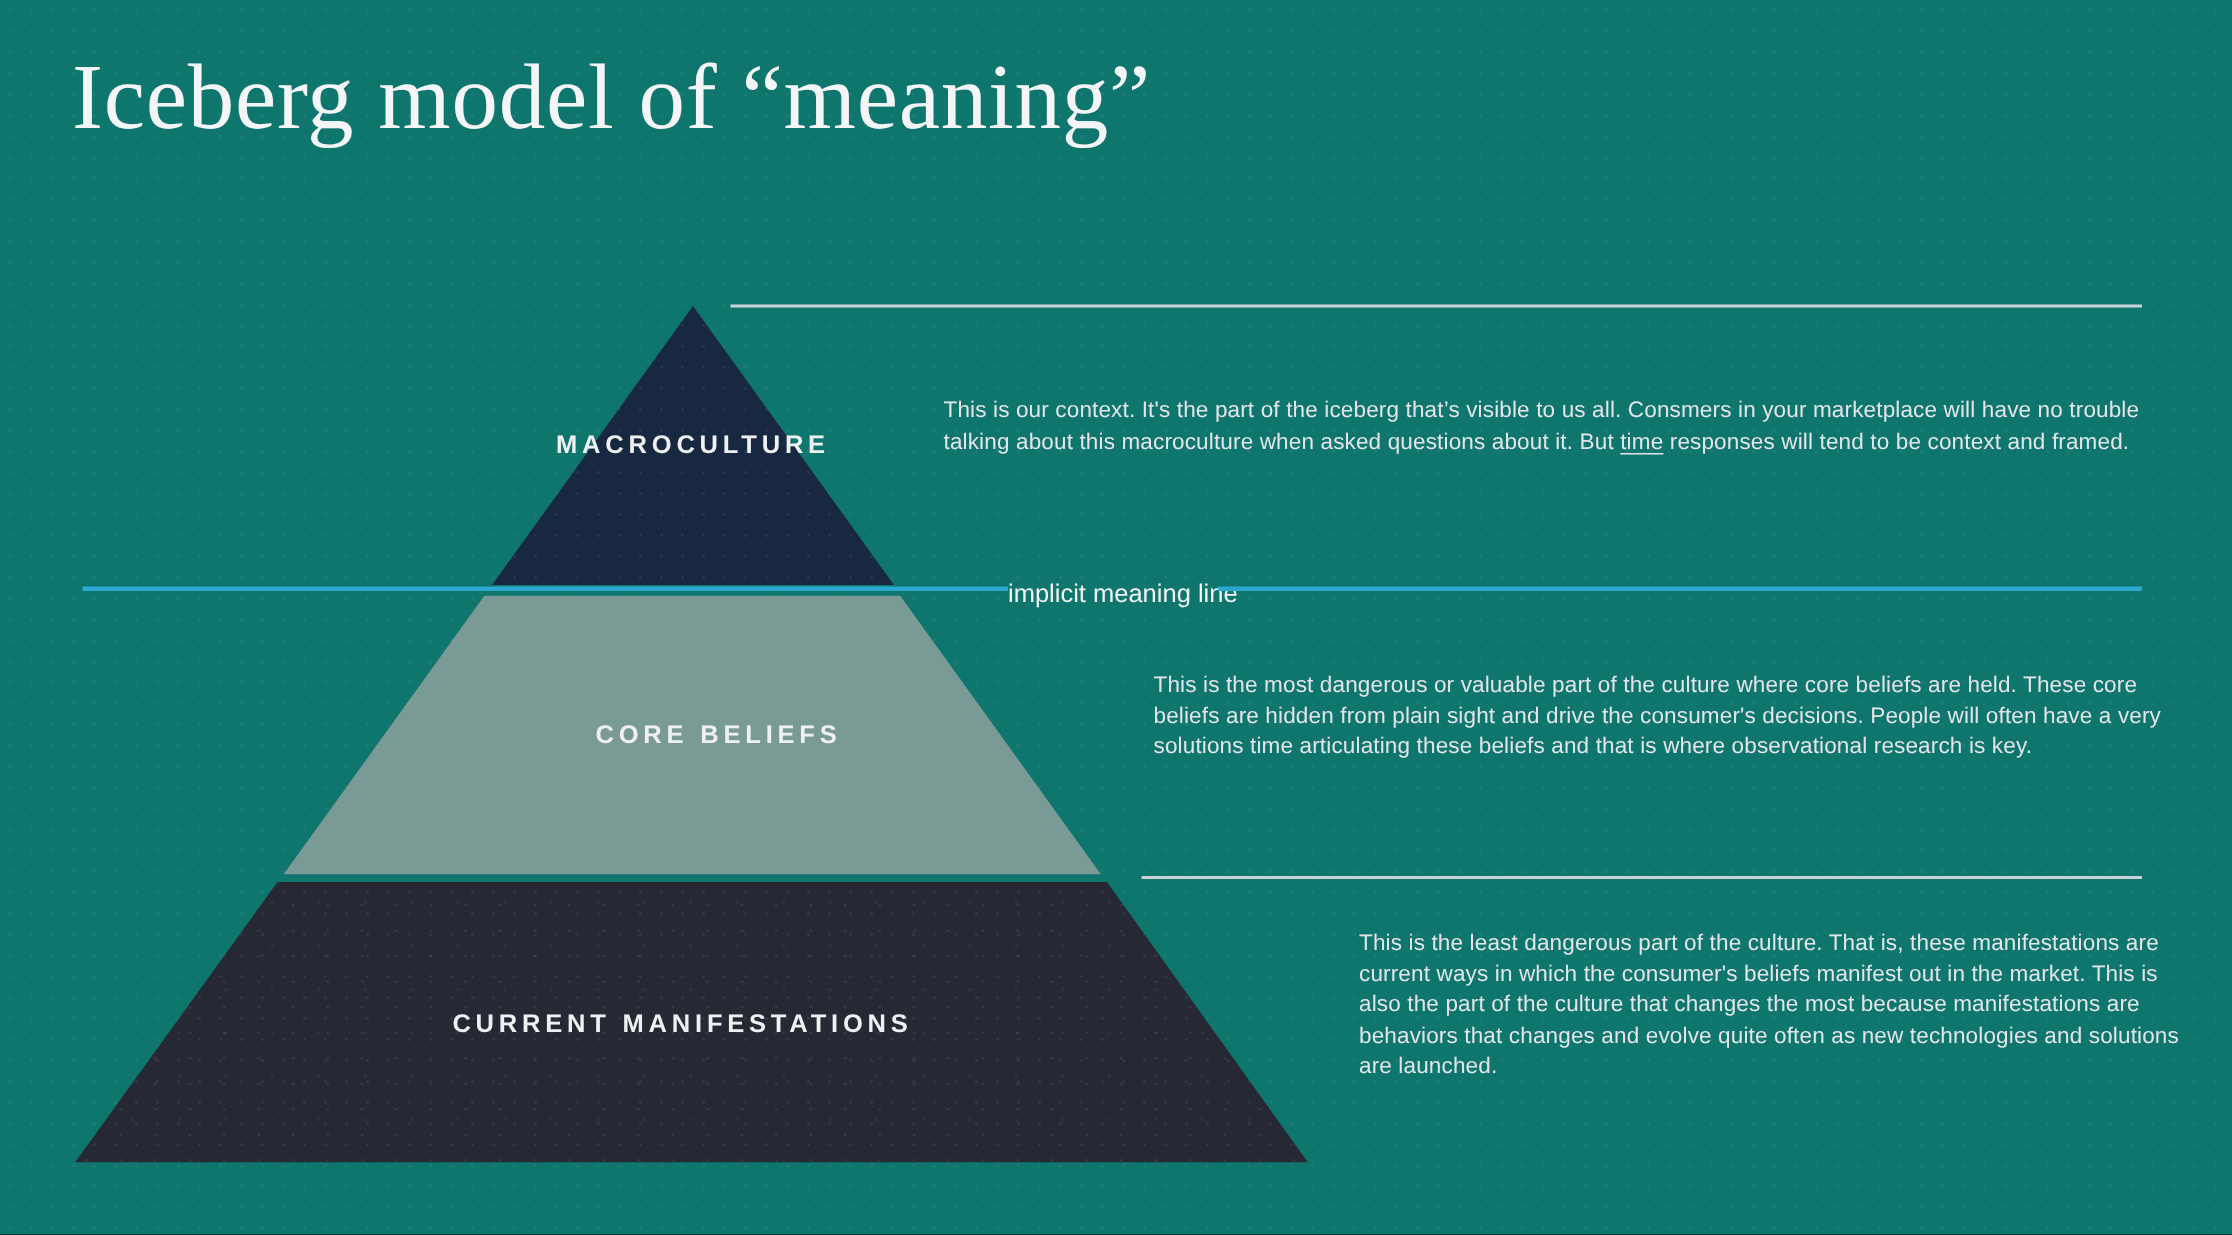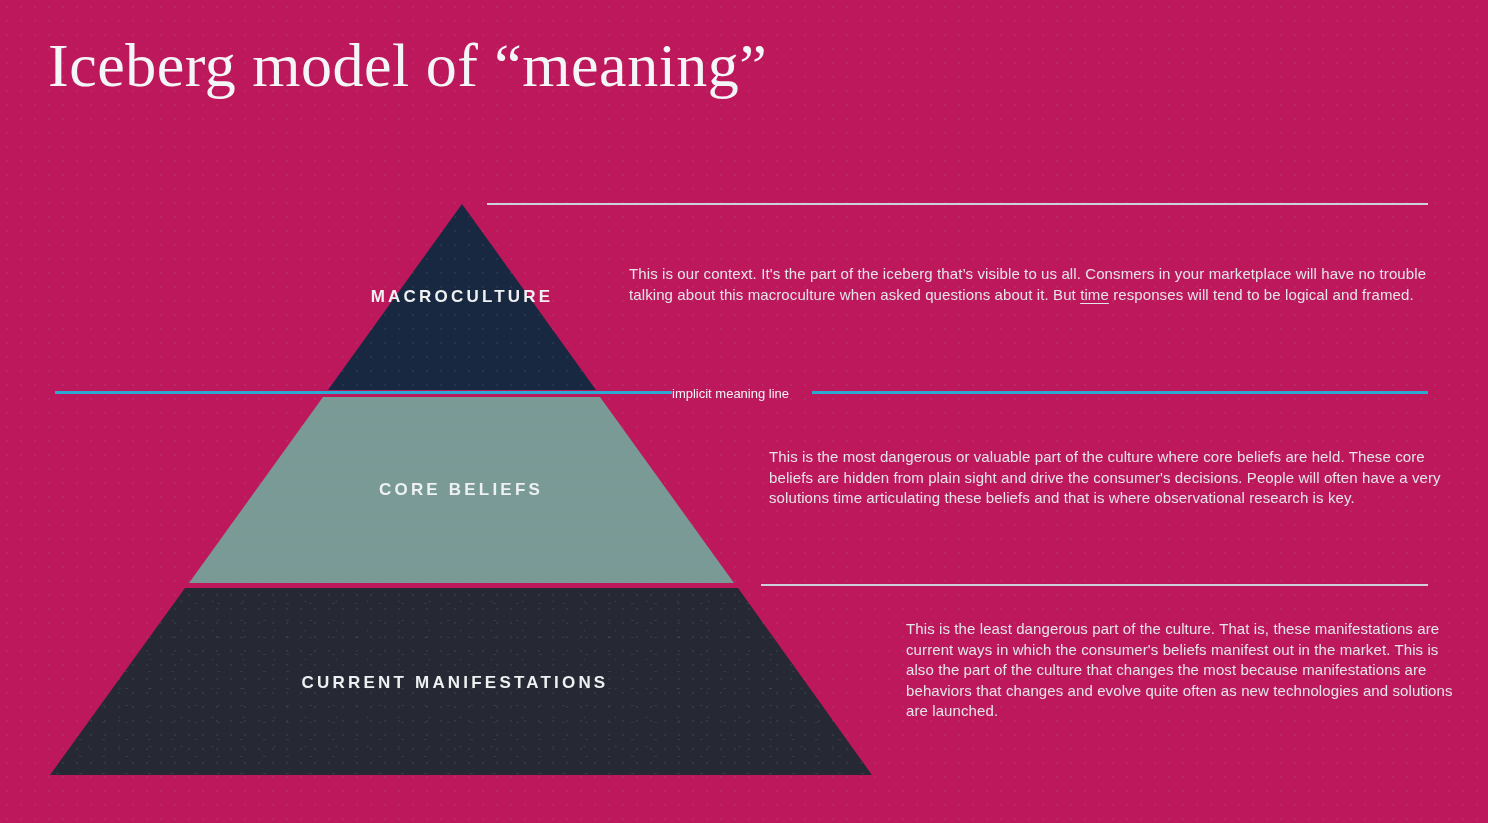--- a/index.html
+++ b/index.html
@@ -1,20 +1,20 @@
 <!DOCTYPE html>
 <html><head>
 <meta charset="utf-8">
 <style>
   html, body { margin: 0; padding: 0; background: #121a2c; }
   .slide {
     position: relative;
     width: 1488px;
     height: 823px;
-    background: #be185d;
+    background: #0f766e;
     overflow: hidden;
     font-family: "Liberation Sans", sans-serif;
   }
   
   .dots-overlay {
     position: absolute; inset: 0; z-index: 2; pointer-events: none;
     background-image: radial-gradient(rgba(150,170,210,0.10) 0.8px, transparent 1.3px);
     background-size: 14px 14px;
   }
   .layer { position: absolute; inset: 0; z-index: 1; }
@@ -47,38 +47,39 @@
   .section-label {
     position: absolute; z-index: 3;
     transform: translateX(-50%);
     font-size: 17px;
     font-weight: bold;
     letter-spacing: 3.2px;
     color: #eef0f2;
     white-space: nowrap;
   }
   .label-macro   { left: 462px; top: 287px; }
-  .label-core    { left: 461px; top: 480px; }
+  .label-core    { left: 479px; top: 480px; }
   .label-current { left: 455px; top: 673px; }
   .hline {
     position: absolute; z-index: 3; height: 2px;
     background: #ccd1d9;
   }
   .hline-top { left: 487px; top: 203px; width: 941px; }
   .hline-mid { left: 761px; top: 584px; width: 667px; }
   .blueline {
     position: absolute; z-index: 3; height: 3px;
     background: #2ba9d1;
   }
   .blue-left  { left: 55px;  top: 391px; width: 617px; }
   .blue-right { left: 812px; top: 391px; width: 616px; }
   .meaning-label {
     position: absolute; z-index: 3;
     left: 672px; top: 386px; width: 140px;
-    font-size: 13px;
+    text-align: center;
+    font-size: 17px;
     color: #f2f4f6;
     white-space: nowrap;
   }
   .para {
     position: absolute; z-index: 3;
     font-size: 15px;
     line-height: 20.6px;
     letter-spacing: 0.1px;
     color: #e3e5e9;
     margin: 0;
@@ -105,19 +106,19 @@
   <div class="section-label label-core">CORE BELIEFS</div>
   <div class="section-label label-current">CURRENT MANIFESTATIONS</div>
 
   <div class="hline hline-top"></div>
   <div class="hline hline-mid"></div>
 
   <div class="blueline blue-left"></div>
   <div class="meaning-label">implicit meaning line</div>
   <div class="blueline blue-right"></div>
 
-  <p class="para para-macro"><span>This is our context. It's the part of the iceberg that’s visible to us all. Consmers in your marketplace will have no trouble talking about this macroculture when asked questions about it.  But </span><span class="underlined">time</span><span> responses will tend to be logical and framed.</span></p>
+  <p class="para para-macro"><span>This is our context. It's the part of the iceberg that’s visible to us all. Consmers in your marketplace will have no trouble talking about this macroculture when asked questions about it.  But </span><span class="underlined">time</span><span> responses will tend to be context and framed.</span></p>
 
   <p class="para para-core">This is the most dangerous or valuable part of the culture where core beliefs are held. These core beliefs are hidden from plain sight and drive the consumer's decisions. People will often have a very solutions time articulating these beliefs and that is where observational research is key.</p>
 
   <p class="para para-current">This is the least dangerous part of the culture. That is, these manifestations are current ways in which the consumer's beliefs manifest out in the market. This is also the part of the culture that changes the most because manifestations are behaviors that changes and evolve quite often as new technologies and solutions are launched.</p>
 
 </div>
 
 </body></html>

